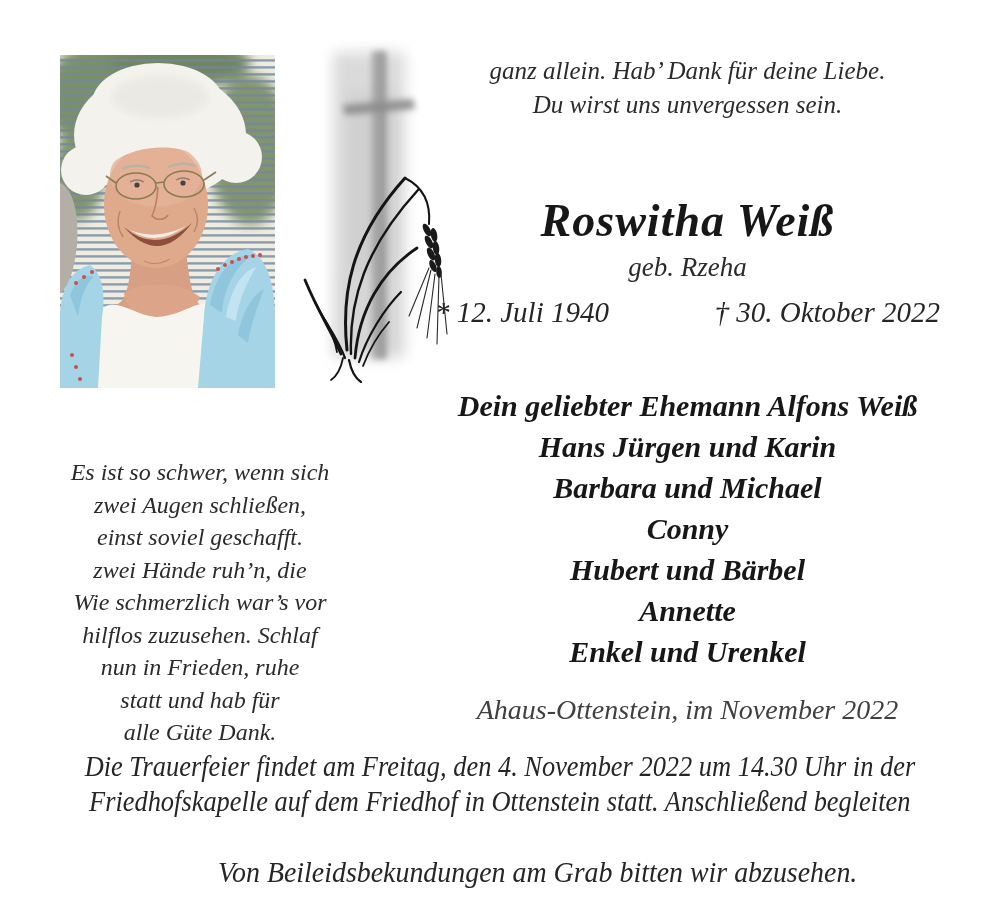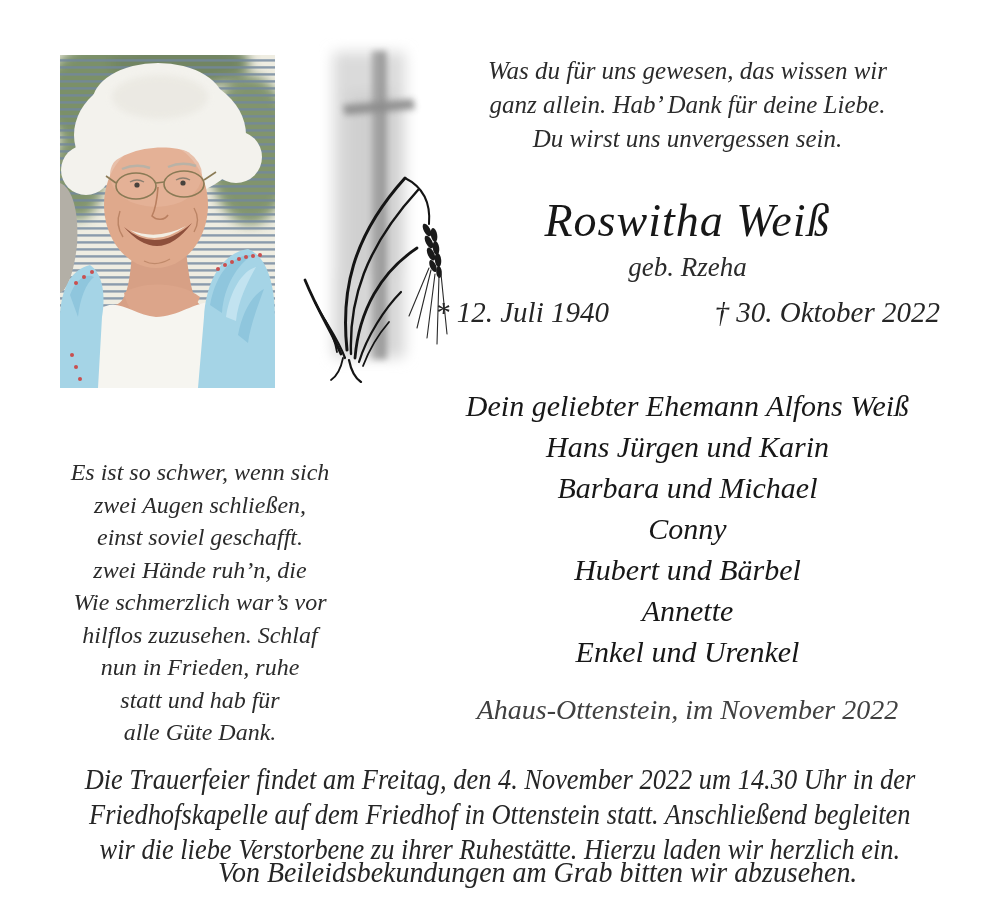--- a/index.html
+++ b/index.html
@@ -6,38 +6,38 @@
   .page{
     position:relative;
     width:1000px;height:902px;
     background:#ffffff;
     font-family:"Liberation Serif","DejaVu Serif",serif;
     color:#1f1f1f;
     overflow:hidden;
   }
   .abs{position:absolute;}
   .it{font-style:italic;}
-  .bold{font-weight:normal;}
+  .bold{font-weight:bold;}
   .center{text-align:center;}
 
   .photo{left:60px;top:55px;width:215px;height:333px;}
   .cross{left:293px;top:38px;width:170px;height:345px;}
 
   .epigraph{left:435px;top:54px;width:505px;font-size:25px;line-height:34px;color:#2b2b2b;}
   .name{left:435px;top:194px;width:505px;font-size:46px;letter-spacing:1px;color:#171717;}
   .maiden{left:435px;top:252px;width:505px;font-size:27px;color:#2b2b2b;}
   .dates{left:435px;top:296px;width:505px;font-size:29px;color:#262626;
          display:flex;justify-content:space-between;gap:62px;}
 
   .poem{left:45px;top:416px;width:310px;font-size:24px;line-height:32.5px;color:#2b2b2b;margin-top:40px;}
 
   .mourners{left:435px;top:385px;width:505px;font-size:30px;line-height:41px;color:#171717;text-align:center;}
   .placeline{left:435px;top:694px;width:505px;font-size:28px;color:#404040;}
 
-  .funeral{left:0;top:748px;width:1000px;font-size:30px;line-height:35px;color:#262626;margin-top:13px;}
+  .funeral{left:0;top:748px;width:1000px;font-size:30px;line-height:35px;color:#262626;}
   .funeral .cond, .condolence .cond{
     display:inline-block;transform:scaleX(0.88);transform-origin:center;white-space:nowrap;
   }
   .condolence{left:0;top:855px;width:1000px;font-size:30px;color:#262626;padding-left:38px;}
   .condolence .cond{transform:scaleX(0.93);}
 </style>
 </head>
 <body>
 
 <div class="page">
@@ -188,21 +188,20 @@
     <g stroke="#2a2a2a" stroke-width="1.1" fill="none" stroke-linecap="round">
       <path d="M138 232 L 124 290"></path>
       <path d="M142 236 L 134 300"></path>
       <path d="M146 238 L 144 306"></path>
       <path d="M148 236 L 154 296"></path>
       <path d="M136 230 L 116 278"></path>
     </g>
   </svg>
 
   <div class="abs epigraph center it">
-    <div>Was du für uns gewesen, das wissen wir</div>
     <div>ganz allein. Hab’ Dank für deine Liebe.</div>
     <div>Du wirst uns unvergessen sein.</div>
   </div>
 
   <div class="abs name center it bold">Roswitha Weiß</div>
   <div class="abs maiden center it">geb. Rzeha</div>
   <div class="abs dates it">
     <span>* 12. Juli 1940</span>
     <span>† 30. Oktober 2022</span>
   </div>
@@ -227,20 +226,19 @@
     <div>Hubert und Bärbel</div>
     <div>Annette</div>
     <div>Enkel und Urenkel</div>
   </div>
 
   <div class="abs placeline center it">Ahaus-Ottenstein, im November 2022</div>
 
   <div class="abs funeral center it">
     <div><span class="cond">Die Trauerfeier findet am Freitag, den 4. November 2022 um 14.30 Uhr in der</span></div>
     <div><span class="cond">Friedhofskapelle auf dem Friedhof in Ottenstein statt. Anschließend begleiten</span></div>
-    <div><span class="cond">wir die liebe Verstorbene zu ihrer Ruhestätte. Hierzu laden wir herzlich ein.</span></div>
   </div>
 
   <div class="abs condolence center it">
     <span class="cond">Von Beileidsbekundungen am Grab bitten wir abzusehen.</span>
   </div>
 
 </div>
 
 </body></html>

